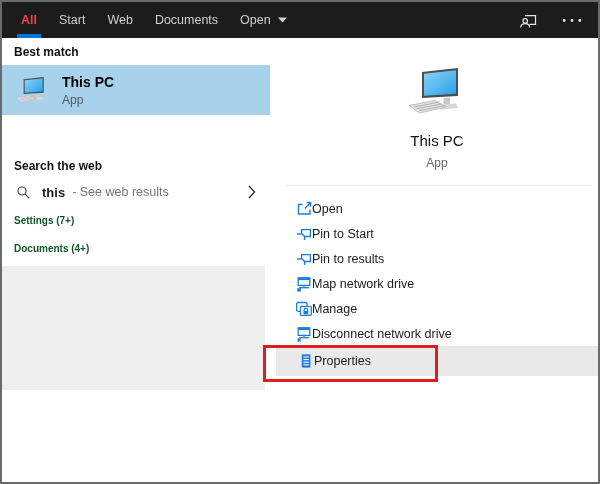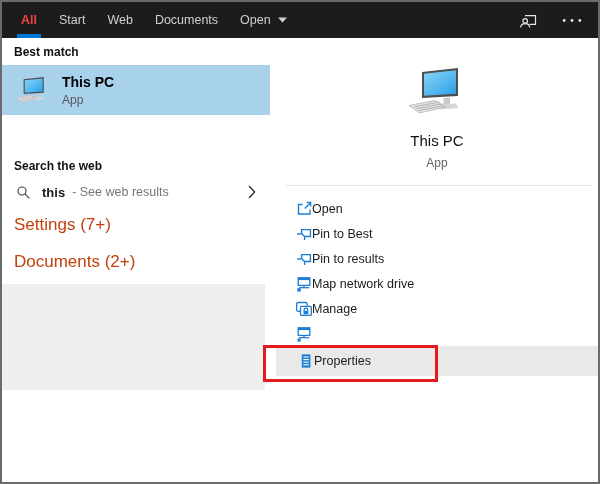--- a/index.html
+++ b/index.html
@@ -24,21 +24,21 @@
   .section-label{font-size:12px;font-weight:700;color:#111;padding:7px 12px 6px;}
   .section-label.sw{padding-top:24px;padding-bottom:5px;margin-top:20px;}
   .best-match-row{height:50px;background:var(--highlight);display:flex;align-items:center;padding:0 12px;gap:12px;cursor:pointer;}
   .bm-icon svg{width:36px;height:28px;display:block;}
   .bm-title{font-size:14px;font-weight:600;color:#000;}
   .bm-sub{font-size:12px;color:#5a5a5a;margin-top:3px;}
   .web-row{height:28px;display:flex;align-items:center;padding:0 14px 0 14px;gap:11px;cursor:pointer;}
   .web-row .query{font-size:13px;font-weight:600;color:#1b1b1b;}
   .web-row .suffix{font-size:12.5px;color:#767676;margin-left:-4px;}
   .web-row .chev{margin-left:auto;display:inline-flex;}
-  .section-row{font-size:17px;font-weight:400;color:#c2410c;padding:9px 12px 8px;cursor:pointer;}
+  .section-row{font-size:10px;font-weight:700;color:#14532d;padding:9px 12px 8px;cursor:pointer;}
   .left-filler{flex:1;background:var(--fillergray);margin-top:4px;margin-right:5px;}
   
   .right-panel{flex:1;display:flex;flex-direction:column;background:#fff;margin-left:6px;position:relative;}
   .preview{padding-top:28px;text-align:center;}
   .pv-icon svg{width:64px;height:50px;}
   .pv-title{font-size:15px;color:#111;margin-top:12px;}
   .pv-sub{font-size:12px;color:#666;margin-top:7px;}
   .divider{height:1px;background:#e7e7e7;margin:15px 6px 0 10px;}
   .actions{padding-top:10px;}
   .action-row{height:25px;display:flex;align-items:center;padding-left:20px;font-size:12.5px;color:#1b1b1b;cursor:pointer;position:relative;}
@@ -137,21 +137,21 @@
         <span class="query">this</span>
         <span class="suffix">- See web results</span>
         <span class="chev">
           <svg width="8" height="14" viewBox="0 0 8 14">
               <path d="M1 1l5.6 6L1 13" fill="none" stroke="#2b2b2b" stroke-width="1.3"></path>
             </svg>
         </span>
       </div>
 
       <div class="section-row">Settings (7+)</div>
-      <div class="section-row">Documents (2+)</div>
+      <div class="section-row">Documents (4+)</div>
       <div class="left-filler"></div>
     </div>
 
     <div class="right-panel">
       <div class="preview">
         <span class="pv-icon" id="pv-icon"><svg viewBox="0 0 64 50">
     <defs>
                 <linearGradient id="g-large" x1="0" y1="0" x2="1" y2="1">
       <stop offset="0" stop-color="#8ad4f7"></stop>
                   <stop offset="1" stop-color="#29a1e9"></stop>
@@ -188,21 +188,21 @@
           <div class="action-row">
             <span class="aicon">
               <svg viewBox="0 0 16 16">
                 <g fill="none" stroke="#1d7dd4" stroke-width="1.4">
                   <path d="M1 8h4.2"></path>
                   <path d="M5.6 3.6h8.8v6.9H8.6l-3-3z"></path>
                   <path d="M8.6 10.8v3.2"></path>
                 </g>
               </svg>
             </span>
-            <span>Pin to Best</span>
+            <span>Pin to Start</span>
           </div>
           <div class="action-row">
             <span class="aicon">
               <svg viewBox="0 0 16 16">
                 <g fill="none" stroke="#1d7dd4" stroke-width="1.4">
                   <path d="M1 8h4.2"></path>
                   <path d="M5.6 3.6h8.8v6.9H8.6l-3-3z"></path>
                   <path d="M8.6 10.8v3.2"></path>
                 </g>
               </svg>
@@ -244,20 +244,21 @@
                   <path d="M8 9.6v2.1"></path>
                   <path d="M3 11.7h10.2"></path>
                 </g>
                 <rect x="2.2" y="1.8" width="11.6" height="2.3" fill="#1d7dd4"></rect>
                 <g stroke="#1d7dd4" stroke-width="1.4">
                   <path d="M1.6 12.6l3 3"></path>
                   <path d="M4.6 12.6l-3 3"></path>
                 </g>
               </svg>
             </span>
+            <span>Disconnect network drive</span>
           </div>
           <div class="action-row highlighted">
             <span class="aicon">
               <svg viewBox="0 0 16 16">
                 <rect x="3.8" y="1.4" width="8.6" height="13.2" fill="#1d7dd4"></rect>
                 <g stroke="#ffffff" stroke-width="1.1">
                   <path d="M5.4 4h5.4"></path>
                   <path d="M5.4 6.6h5.4"></path>
                   <path d="M5.4 9.2h5.4"></path>
                   <path d="M5.4 11.8h5.4"></path>

